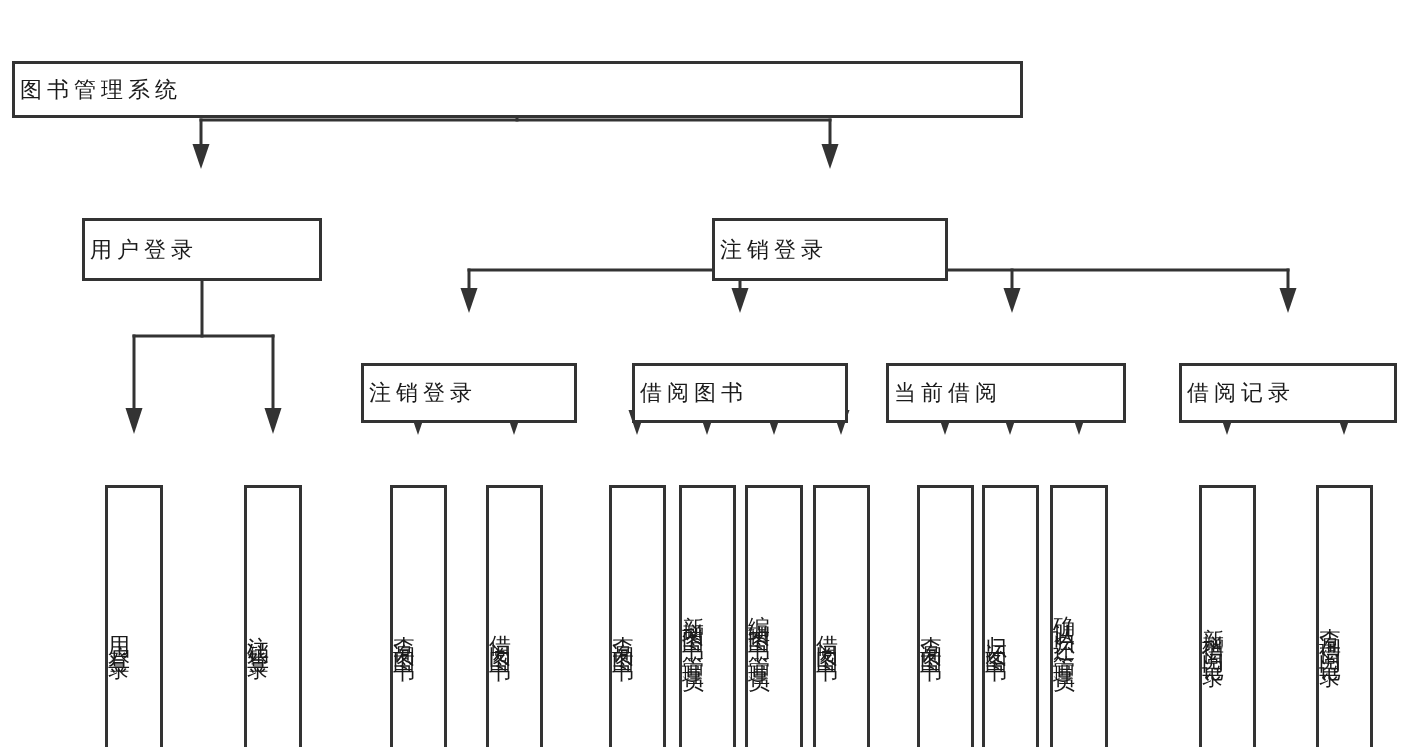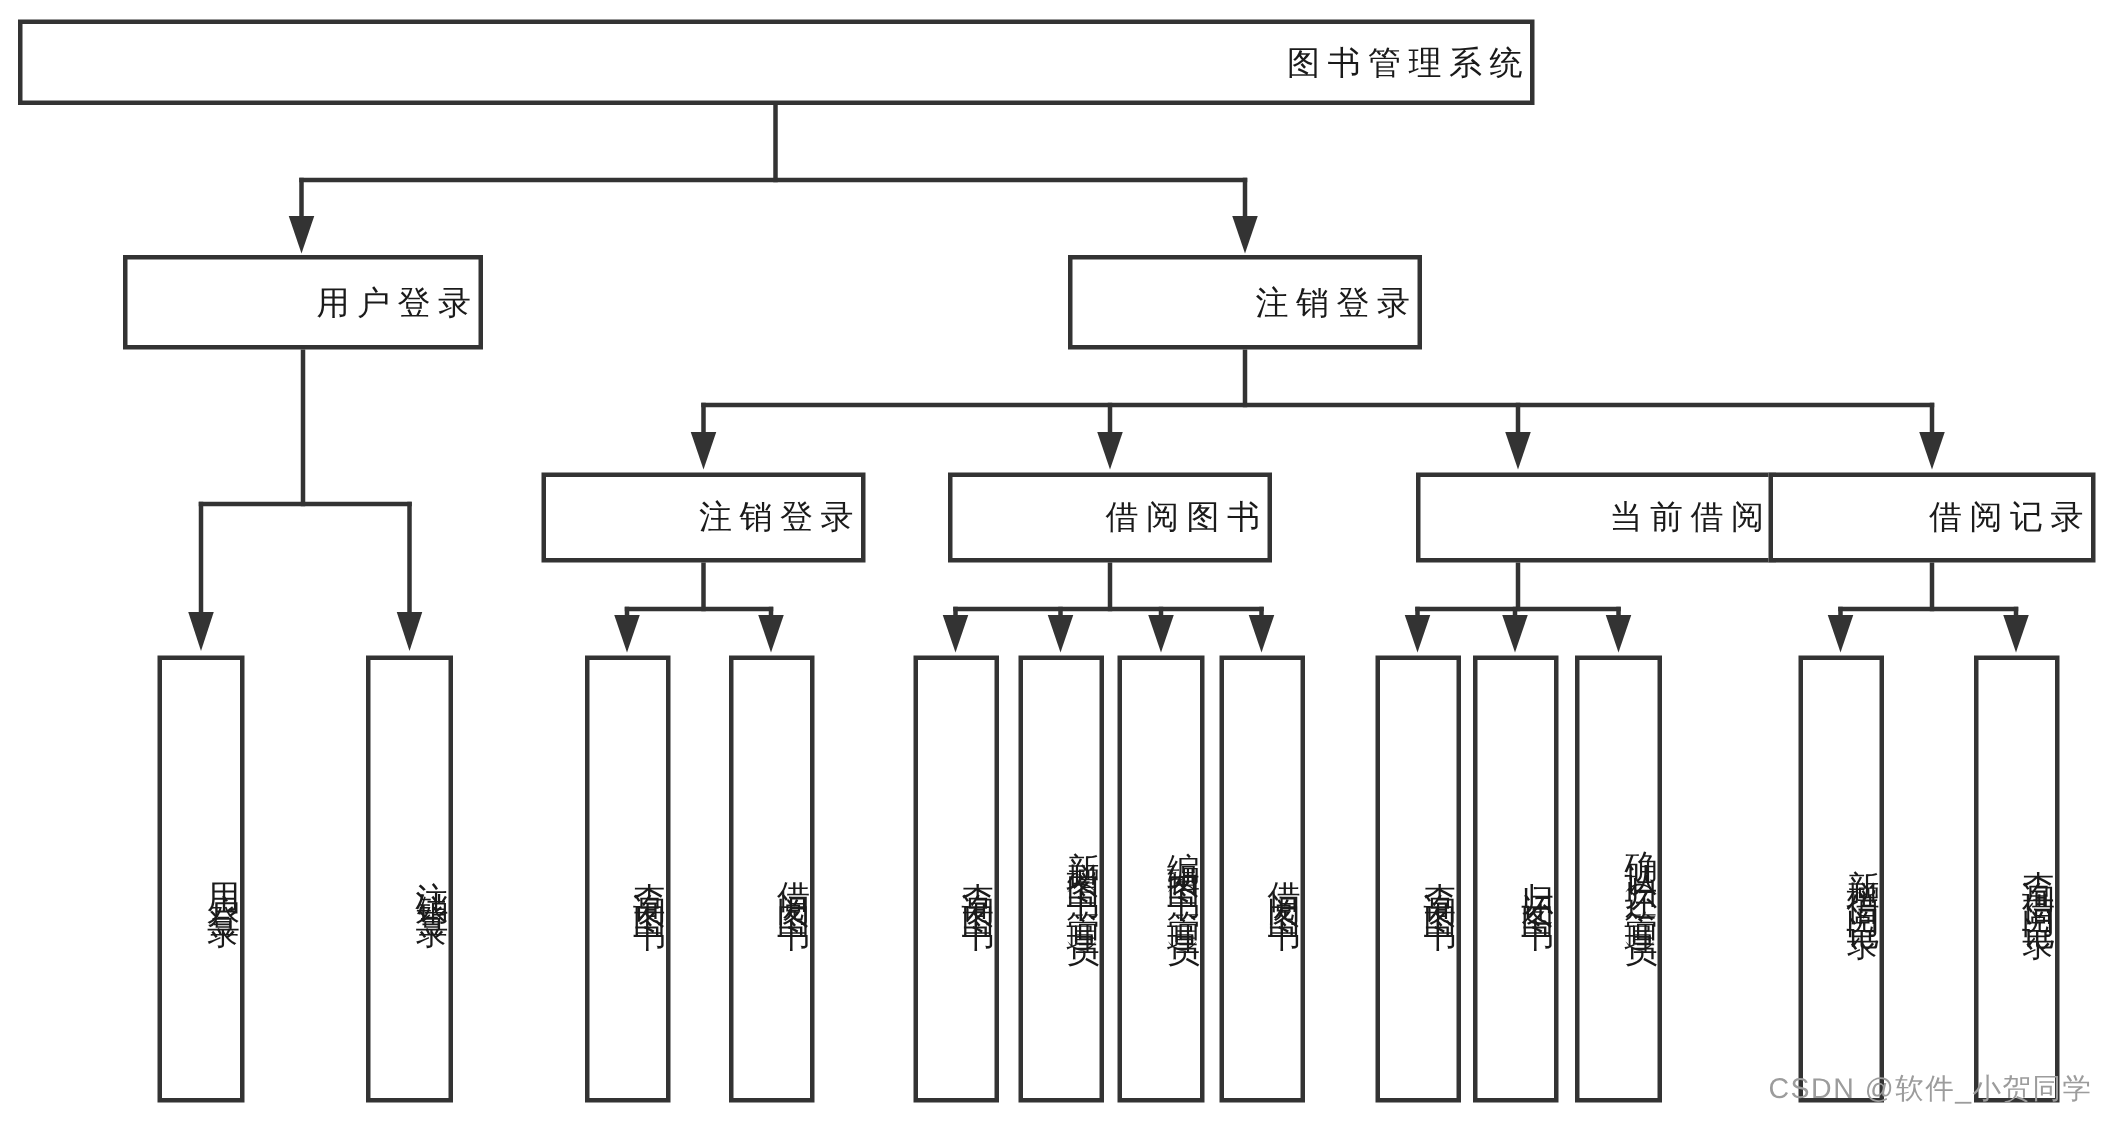--- a/index.html
+++ b/index.html
@@ -12,22 +12,23 @@
     font-family: "Liberation Sans", sans-serif;
   }
   #wires { position: absolute; left: 0; top: 0; width: 1405px; height: 747px; }
   .box {
     position: absolute;
     box-sizing: border-box;
     border: 3px solid #333333;
     background: #ffffff;
     display: flex;
     align-items: center;
-    justify-content: flex-end;
+    justify-content: flex-start;
     z-index: 1;
+    margin-top: 48px;
   }
   .box.h span {
     font-size: 22px;
     letter-spacing: 5px;
     padding-left: 5px; 
     color: #1a1a1a;
     white-space: nowrap;
   }
   .box.v span {
     writing-mode: vertical-rl;
@@ -36,21 +37,21 @@
     letter-spacing: 8px;
     color: #1a1a1a;
     line-height: 1;
   }
   
   #n-root { left: 12px;   top: 13px;  width: 1011px; height: 57px; }
   #n-l2a  { left: 82px;   top: 170px; width: 240px;  height: 63px; }
   #n-l2b  { left: 712px;  top: 170px; width: 236px;  height: 63px; }
   #n-l3a  { left: 361px;  top: 315px; width: 216px;  height: 60px; }
   #n-l3b  { left: 632px;  top: 315px; width: 216px;  height: 60px; }
-  #n-l3c  { left: 944px;  top: 315px; width: 240px;  height: 60px; padding-left: 24px; }
+  #n-l3c  { left: 886px;  top: 315px; width: 240px;  height: 60px; }
   #n-l3d  { left: 1179px; top: 315px; width: 218px;  height: 60px; }
   .leaf   { top: 437px; height: 298px; }
   #n-a1 { left: 105px;  width: 58px; }
   #n-a2 { left: 244px;  width: 58px; }
   #n-b1 { left: 390px;  width: 57px; }
   #n-b2 { left: 486px;  width: 57px; }
   #n-c1 { left: 609px;  width: 57px; }
   #n-c2 { left: 679px;  width: 57px; }
   #n-c3 { left: 745px;  width: 58px; }
   #n-c4 { left: 813px;  width: 57px; }
@@ -214,15 +215,14 @@
     <span>确认归还（管理员）</span>
   </div>
 
   <div class="box v leaf" id="n-e1">
     <span>新增借阅记录</span>
   </div>
   <div class="box v leaf" id="n-e2">
     <span>查询借阅记录</span>
   </div>
 
-  <div class="watermark">CSDN @软件_小贺同学</div>
 
 </div>
 
 </body></html>

